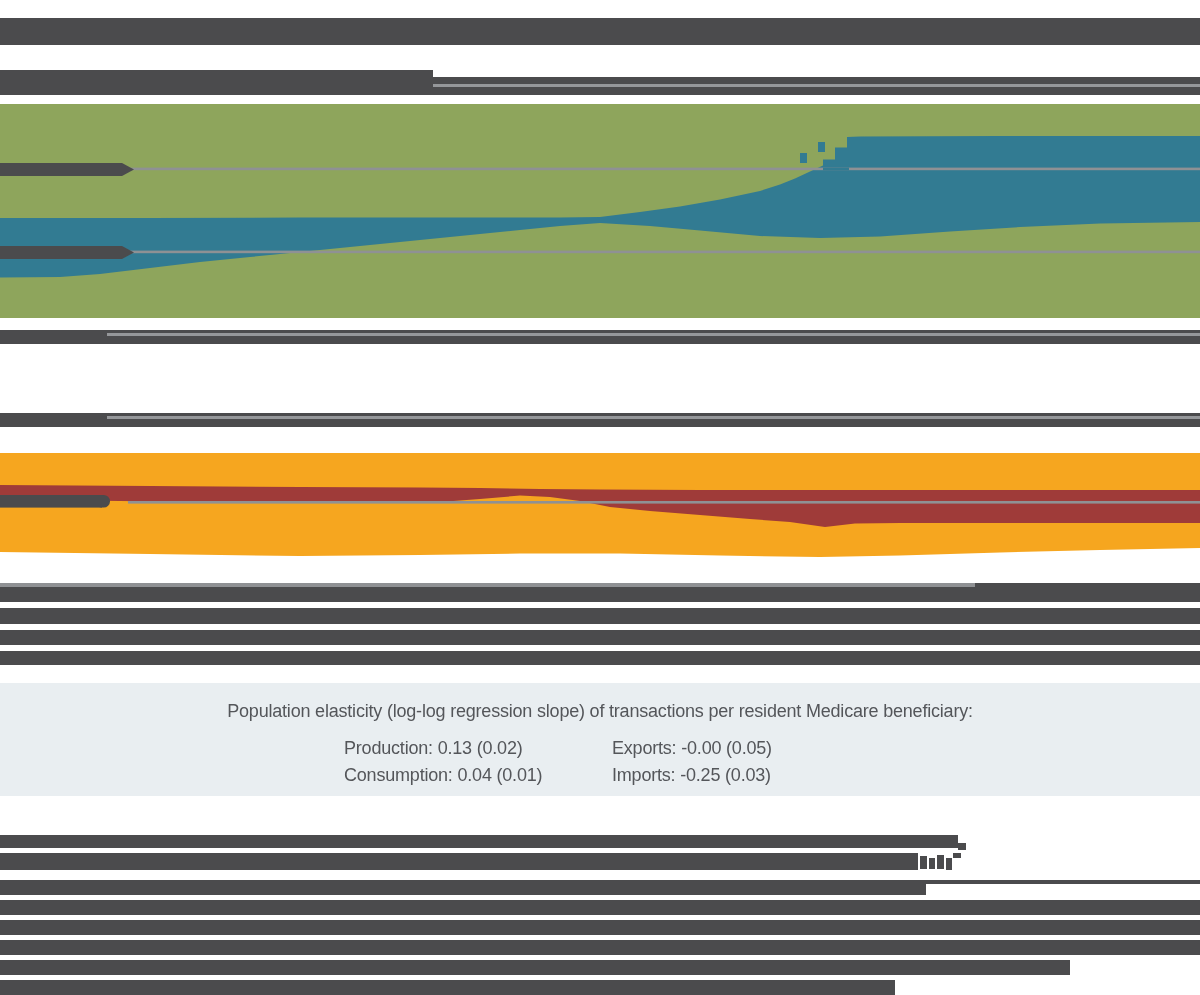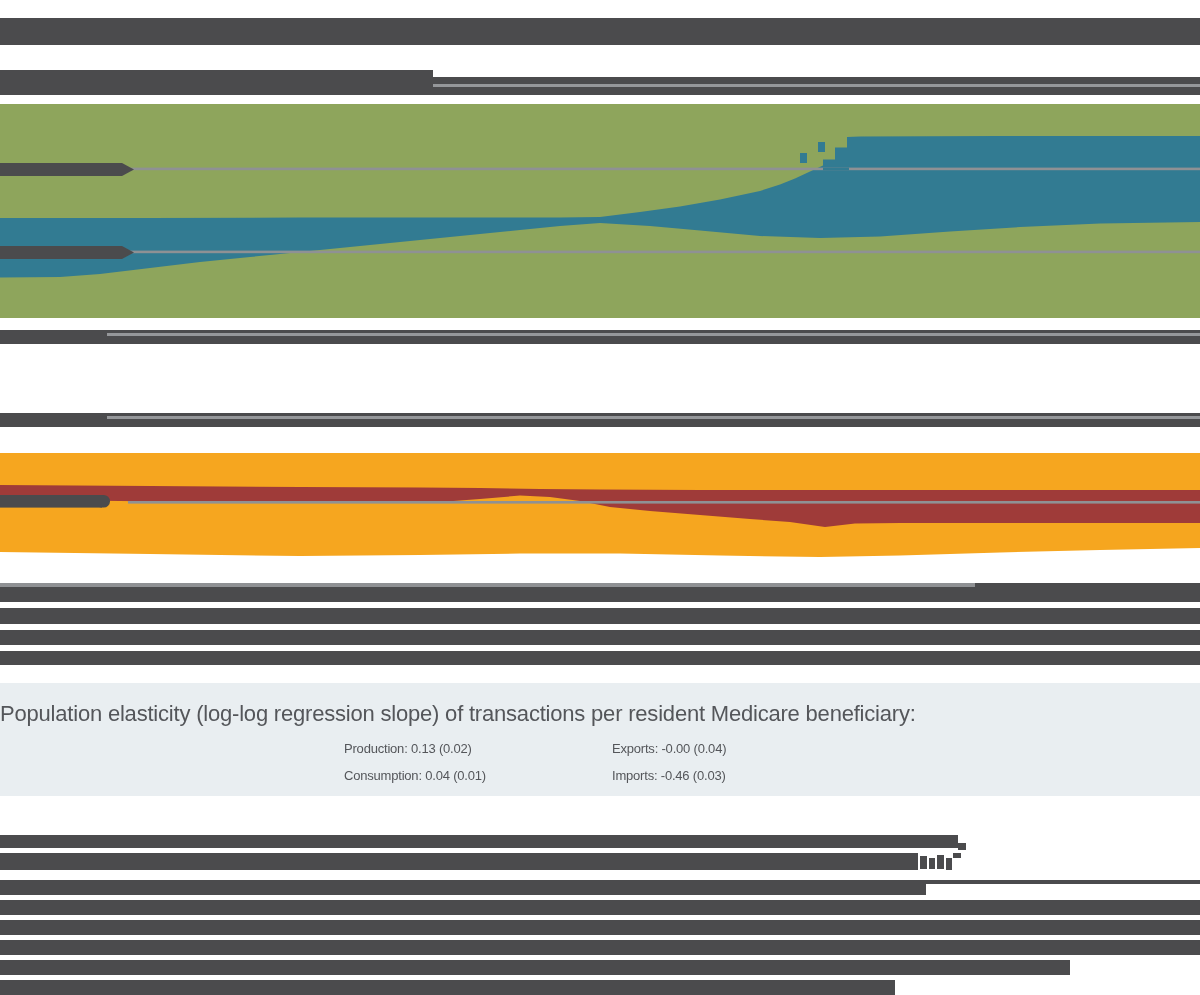--- a/index.html
+++ b/index.html
@@ -1,23 +1,23 @@
 <!DOCTYPE html>
 <html><head>
 <meta charset="utf-8">
 <style>
   html,body{margin:0;padding:0;background:#ffffff;}
   .canvas{position:relative;width:1200px;height:995px;background:#ffffff;overflow:hidden;
           font-family:"Liberation Sans", sans-serif;}
   .figure-svg{position:absolute;left:0;top:0;}
   .stats-box{position:absolute;left:0;top:683px;width:1200px;height:113px;}
-  .stats-title{position:absolute;left:0;top:18px;width:100%;
-               font-size:22px;font-weight:500;letter-spacing:-0.2px;}
+  .stats-title{position:absolute;left:0;top:18px;width:100%;text-align:center;
+               font-size:18px;font-weight:500;letter-spacing:-0.2px;}
   .stats-cols{position:absolute;left:344px;top:52px;display:flex;}
-  .stats-col{display:flex;flex-direction:column;font-size:13px;line-height:27px;letter-spacing:-0.2px;}
+  .stats-col{display:flex;flex-direction:column;font-size:18px;line-height:27px;letter-spacing:-0.2px;}
   .stats-col.c1{width:268px;}
 </style>
 </head>
 <body>
 
 <div class="canvas" style="background: rgb(255, 255, 255);">
   <svg class="figure-svg" width="1200" height="995" viewBox="0 0 1200 995">
       <rect x="0" y="18" width="1200" height="27" fill="#4b4b4d"></rect>
       <rect x="0" y="70" width="433" height="25" fill="#4b4b4d"></rect>
       <rect x="433" y="77" width="767" height="18" fill="#4b4b4d"></rect>
@@ -64,18 +64,18 @@
     </svg>
 
   <div class="stats-box" style="background: rgb(233, 238, 241); color: rgb(84, 86, 90);">
     <div class="stats-title">Population elasticity (log-log regression slope) of transactions per resident Medicare beneficiary:</div>
     <div class="stats-cols">
       <div class="stats-col c1">
         <span>Production: 0.13 (0.02)</span>
         <span>Consumption: 0.04 (0.01)</span>
       </div>
       <div class="stats-col c2">
-        <span>Exports: -0.00 (0.04)</span>
-        <span>Imports: -0.46 (0.03)</span>
+        <span>Exports: -0.00 (0.05)</span>
+        <span>Imports: -0.25 (0.03)</span>
       </div>
     </div>
   </div>
 </div>
 
 </body></html>

